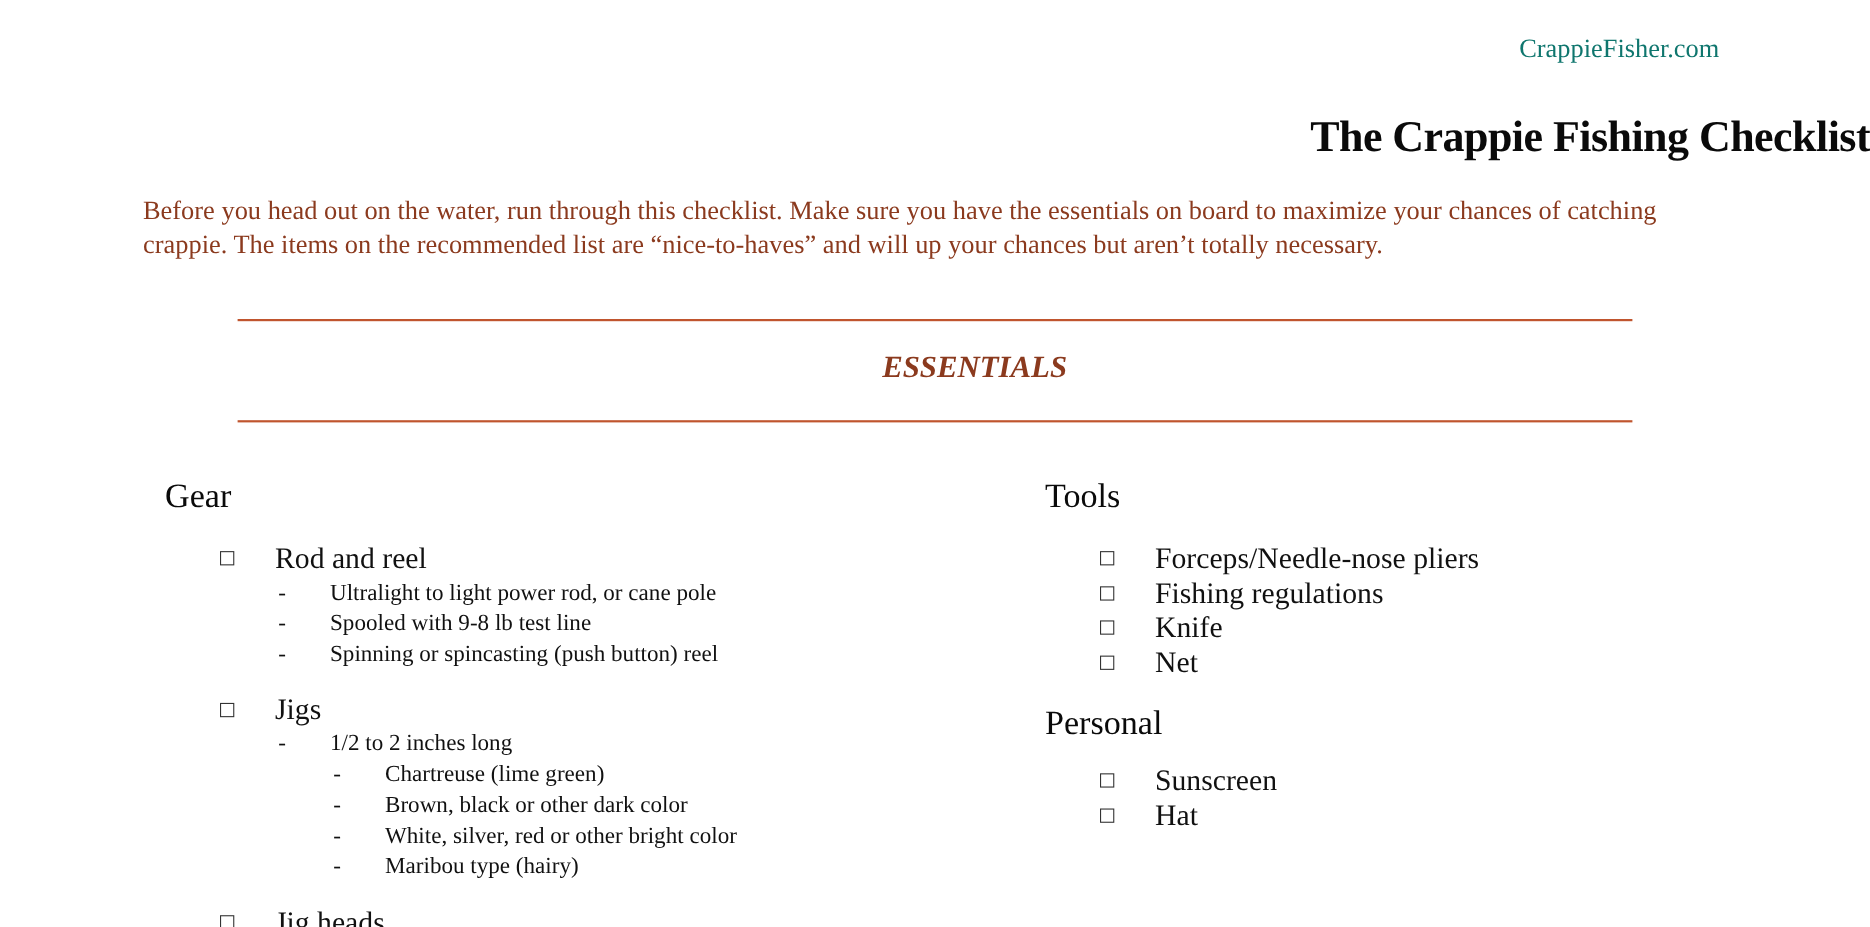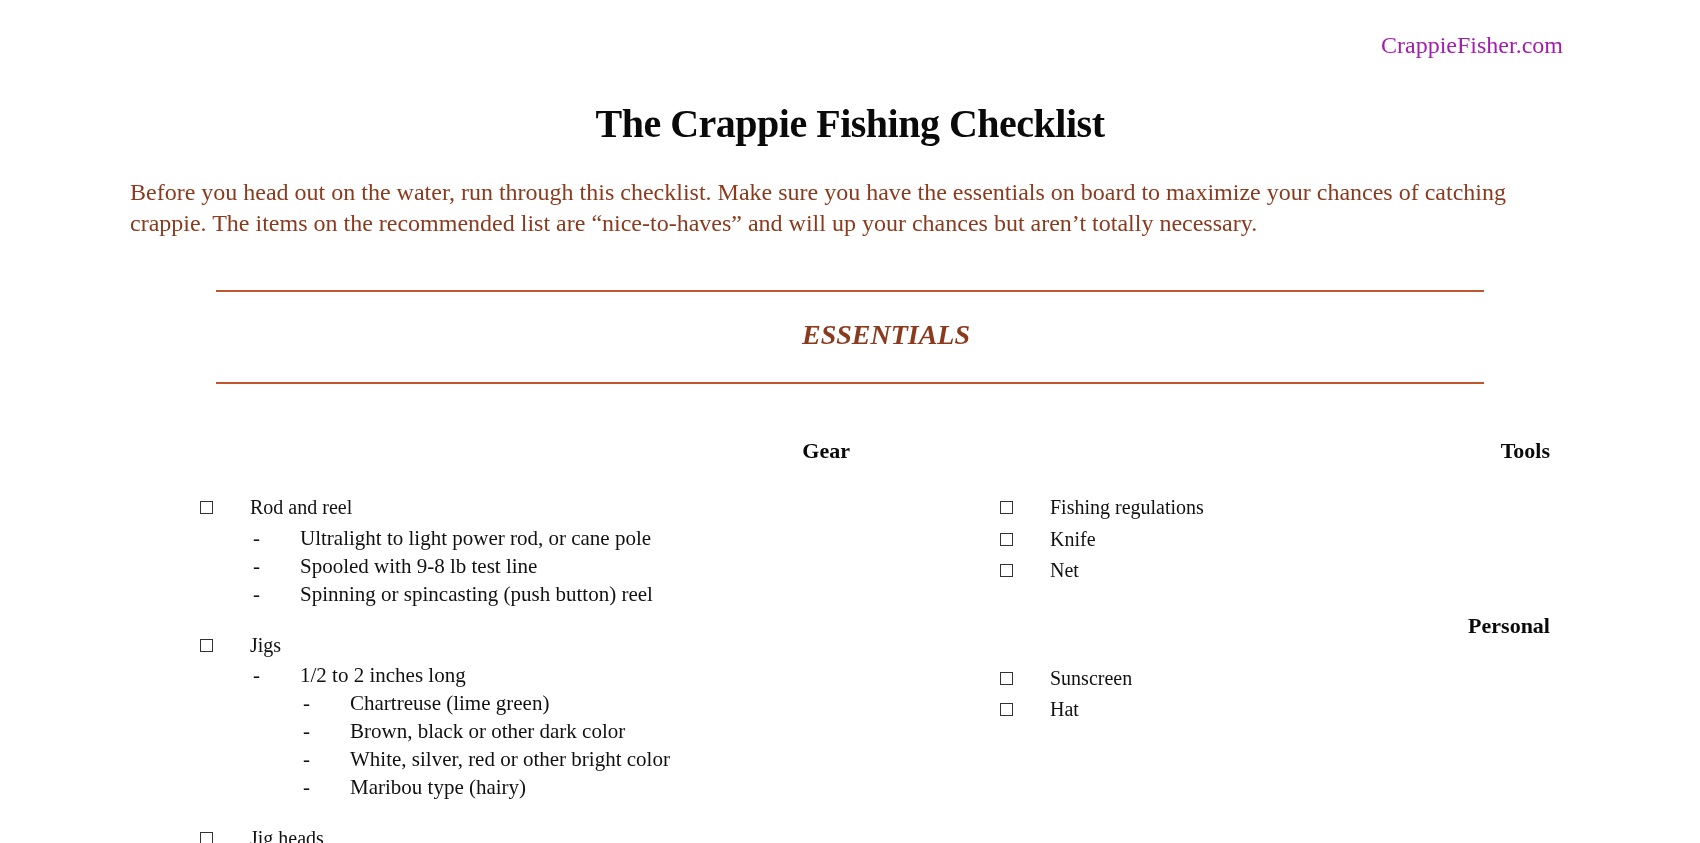--- a/index.html
+++ b/index.html
@@ -1,27 +1,27 @@
 <!DOCTYPE html>
 <html><head>
 <meta charset="utf-8">
 <style>
   html, body { margin:0; padding:0; background:#ffffff; }
   body { width:1700px; height:843px; position:relative; overflow:hidden;
          font-family:"Liberation Serif","DejaVu Serif",serif; color:#111; }
   .abs { position:absolute; }
-  .site { right:137px; top:30px; font-size:24px; line-height:30px; color:#a21caf; }
-  .title { left:0; width:1700px; top:100px; text-align:center; font-size:40px; font-weight:bold; letter-spacing:-0.5px; color:#0a0a0a; }
+  .site { right:137px; top:30px; font-size:24px; line-height:30px; color:#0f766e; }
+  .title { left:0; width:1700px; top:100px; text-align:right; font-size:40px; font-weight:bold; letter-spacing:-0.5px; color:#0a0a0a; }
   .intro { left:130px; width:1440px; top:177px; text-align:left; font-size:24px; line-height:31px; color:#8B3A1E; }
   .rule { left:216px; width:1268px; height:2px; background:#C0552E; }
   .section { left:0; width:1700px; top:319px; text-align:center; font-size:28px; font-style:italic; font-weight:bold; color:#8B3A1E;padding-left:36px; }
   .col { top:432px; }
-  .h2 { font-size:22px; font-weight:bold; line-height:38px; margin:0; color:#0a0a0a;text-align:right; }
+  .h2 { font-size:31px; font-weight:normal; line-height:38px; margin:0; color:#0a0a0a; }
   ul { list-style:none; margin:0; padding:0; }
-  .item { position:relative; font-size:20px; line-height:31.5px; padding-left:100px; }
+  .item { position:relative; font-size:27px; line-height:31.5px; padding-left:100px; }
   .cb { position:absolute; left:50px; top:9px; width:13px; height:13px; border:1px solid #333; box-sizing:border-box; }
   .sub { position:relative; font-size:21px; line-height:28px; padding-left:150px; }
   .sub .dash, .subsub .dash { position:absolute; }
   .sub .dash { left:103px; }
   .subsub { position:relative; font-size:21px; line-height:28px; padding-left:200px; }
   .subsub .dash { left:153px; }
   .gap { height:22px; }
 </style>
 </head>
 <body>
@@ -60,21 +60,21 @@
       <span class="cb"></span>
       <span>Jig heads</span>
     </li>
   </ul>
 </div>
 
 <div class="abs col" style="left:950px; width:600px;">
   <h2 class="h2">Tools</h2>
   <div style="height:22px"></div>
   <ul>
-    <li class="item"><span class="cb"></span></li>
+    <li class="item"><span class="cb"></span><span>Forceps/Needle-nose pliers</span></li>
     <li class="item"><span class="cb"></span><span>Fishing regulations</span></li>
     <li class="item"><span class="cb"></span><span>Knife</span></li>
     <li class="item"><span class="cb"></span><span>Net</span></li>
   </ul>
   <div style="height:20px"></div>
   <h2 class="h2">Personal</h2>
   <div style="height:18px"></div>
   <ul>
     <li class="item"><span class="cb"></span><span>Sunscreen</span></li>
     <li class="item"><span class="cb"></span><span>Hat</span></li>

